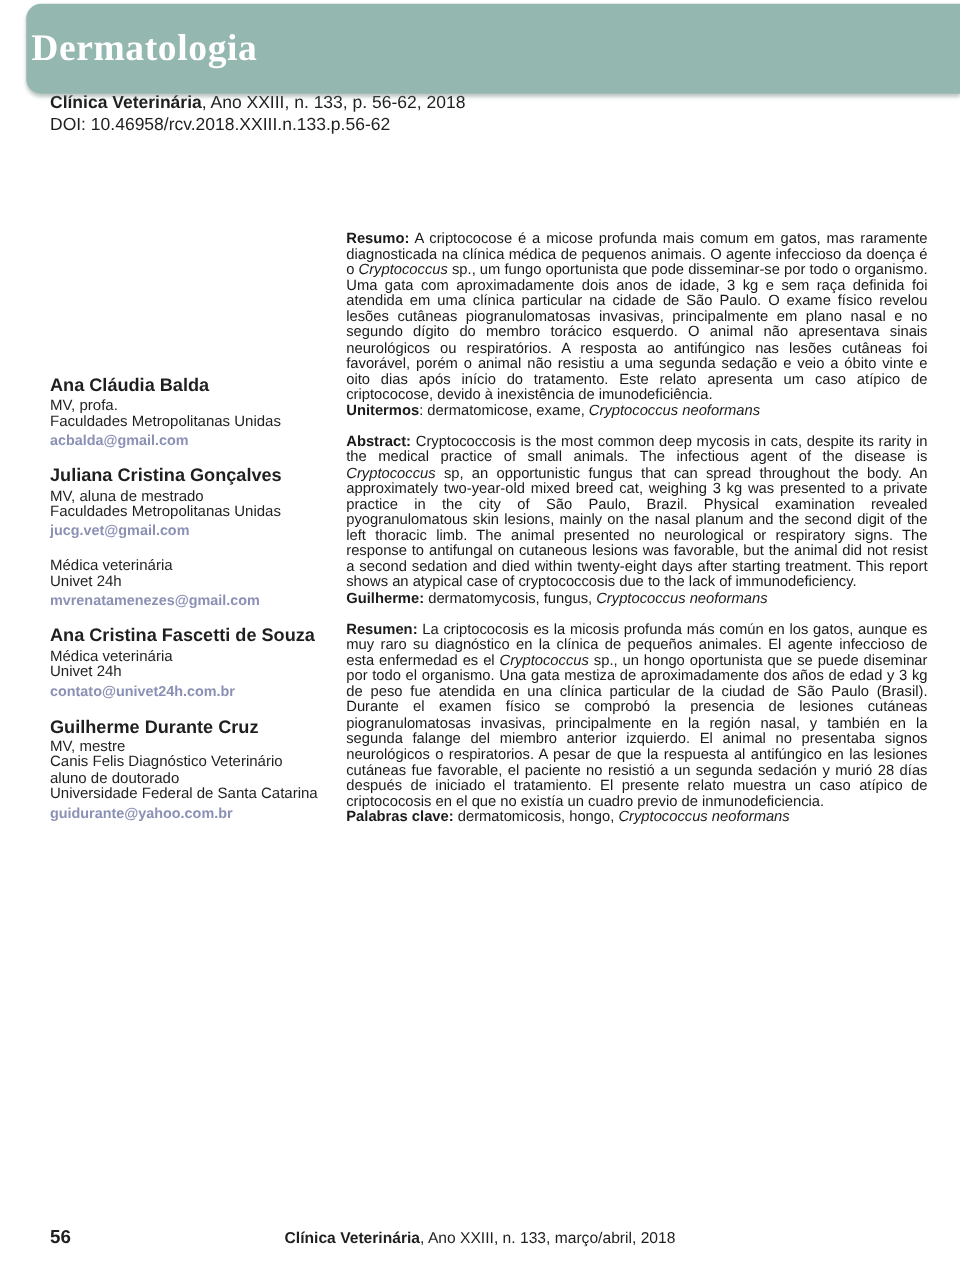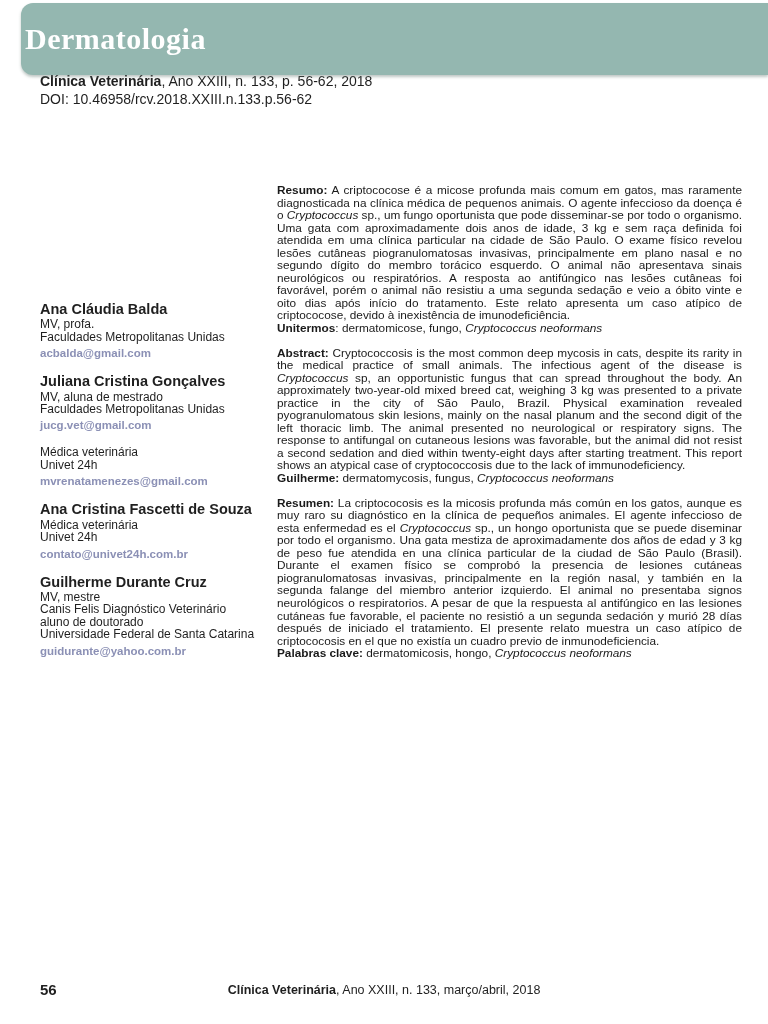--- a/index.html
+++ b/index.html
@@ -152,21 +152,21 @@
         <div class="author-line">Universidade Federal de Santa Catarina</div>
         <a class="author-email" href="#">guidurante@yahoo.com.br</a>
       </div>
 
     </div>
 
     <div class="abstracts-col">
 
       <div class="abs-block">
         <p><span class="b">Resumo:</span><span> A criptococose é a micose profunda mais comum em gatos, mas raramente diagnosticada na clínica médica de pequenos animais. O agente infeccioso da doença é o </span><span class="i">Cryptococcus</span><span> sp., um fungo oportunista que pode disseminar-se por todo o organismo. Uma gata com aproximadamente dois anos de idade, 3 kg e sem raça definida foi atendida em uma clínica particular na cidade de São Paulo. O exame físico revelou lesões cutâneas piogranulomatosas invasivas, principalmente em plano nasal e no segundo dígito do membro torácico esquerdo. O animal não apresentava sinais neurológicos ou respiratórios. A resposta ao antifúngico nas lesões cutâneas foi favorável, porém o animal não resistiu a uma segunda sedação e veio a óbito vinte e oito dias após início do tratamento. Este relato apresenta um caso atípico de criptococose, devido à inexistência de imunodeficiência.</span></p>
-        <p><span class="b">Unitermos</span><span>: dermatomicose, fungo, </span><span class="i">Cryptococcus neoformans</span></p>
+        <p><span class="b">Unitermos</span><span>: dermatomicose, exame, </span><span class="i">Cryptococcus neoformans</span></p>
       </div>
 
       <div class="abs-block">
         <p><span class="b">Abstract:</span><span> Cryptococcosis is the most common deep mycosis in cats, despite its rarity in the medical practice of small animals. The infectious agent of the disease is </span><span class="i">Cryptococcus</span><span> sp, an opportunistic fungus that can spread throughout the body. An approximately two-year-old mixed breed cat, weighing 3 kg was presented to a private practice in the city of São Paulo, Brazil. Physical examination revealed pyogranulomatous skin lesions, mainly on the nasal planum and the second digit of the left thoracic limb. The animal presented no neurological or respiratory signs. The response to antifungal on cutaneous lesions was favorable, but the animal did not resist a second sedation and died within twenty-eight days after starting treatment. This report shows an atypical case of cryptococcosis due to the lack of immunodeficiency.</span></p>
         <p><span class="b">Guilherme:</span><span> dermatomycosis, fungus, </span><span class="i">Cryptococcus neoformans</span></p>
       </div>
 
       <div class="abs-block">
         <p><span class="b">Resumen:</span><span> La criptococosis es la micosis profunda más común en los gatos, aunque es muy raro su diagnóstico en la clínica de pequeños animales. El agente infeccioso de esta enfermedad es el </span><span class="i">Cryptococcus</span><span> sp., un hongo oportunista que se puede diseminar por todo el organismo. Una gata mestiza de aproximadamente dos años de edad y 3 kg de peso fue atendida en una clínica particular de la ciudad de São Paulo (Brasil). Durante el examen físico se comprobó la presencia de lesiones cutáneas piogranulomatosas invasivas, principalmente en la región nasal, y también en la segunda falange del miembro anterior izquierdo. El animal no presentaba signos neurológicos o respiratorios. A pesar de que la respuesta al antifúngico en las lesiones cutáneas fue favorable, el paciente no resistió a un segunda sedación y murió 28 días después de iniciado el tratamiento. El presente relato muestra un caso atípico de criptococosis en el que no existía un cuadro previo de inmunodeficiencia.</span></p>
         <p><span class="b">Palabras clave:</span><span> dermatomicosis, hongo, </span><span class="i">Cryptococcus neoformans</span></p>

